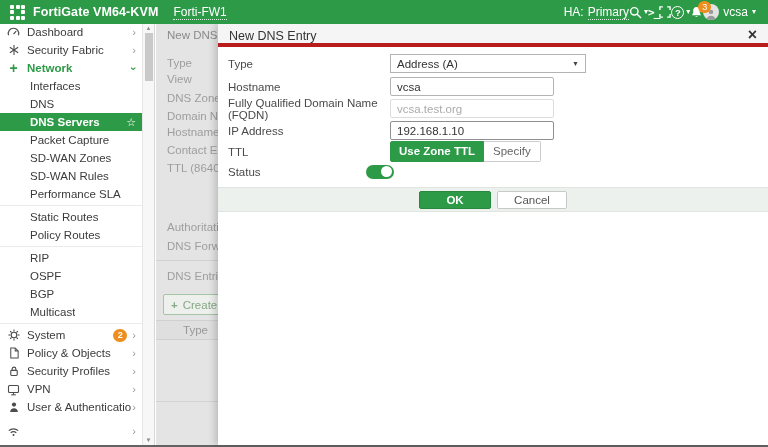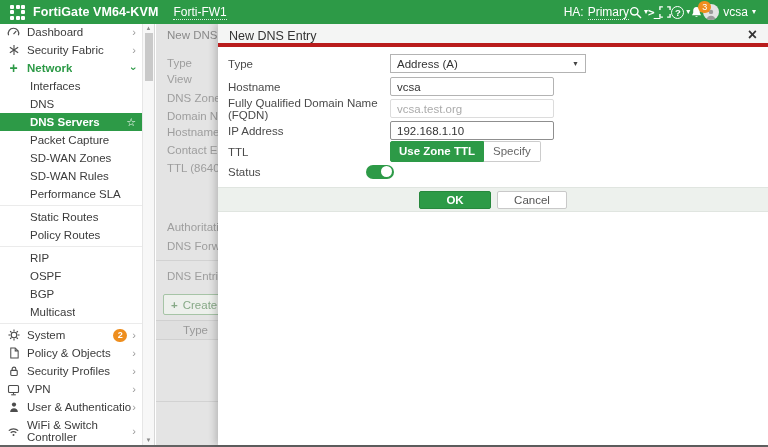--- a/index.html
+++ b/index.html
@@ -308,21 +308,20 @@
   </div>
 
   <div class="nav-item tall">
     <span class="nicon">
       <svg width="13" height="13" viewBox="0 0 13 13" fill="none" stroke="currentColor" stroke-width="1.2">
           <path d="M1.8 5.6a7 7 0 0 1 9.4 0"></path>
           <path d="M3.7 7.8a4.2 4.2 0 0 1 5.6 0"></path>
           <circle cx="6.5" cy="10" r="1" fill="currentColor" stroke="none"></circle>
         </svg>
     </span>
-    <span class="nlabel">WiFi &amp; Switch Controller</span>
     <span class="chev">›</span>
   </div>
 </div>
 
 <div class="vscroll">
   <span class="varrow up">▲</span>
   <div class="vthumb"></div>
   <span class="varrow down">▼</span>
 </div>
 

